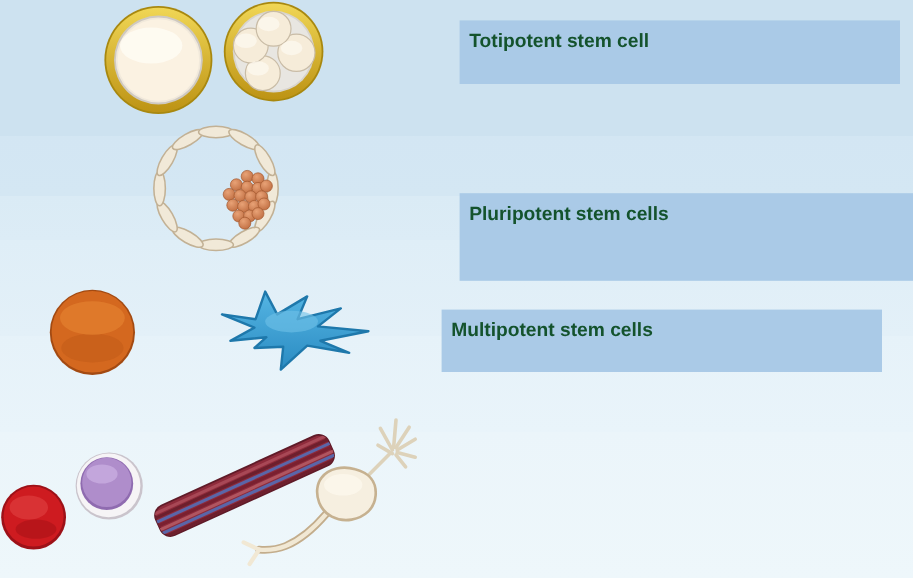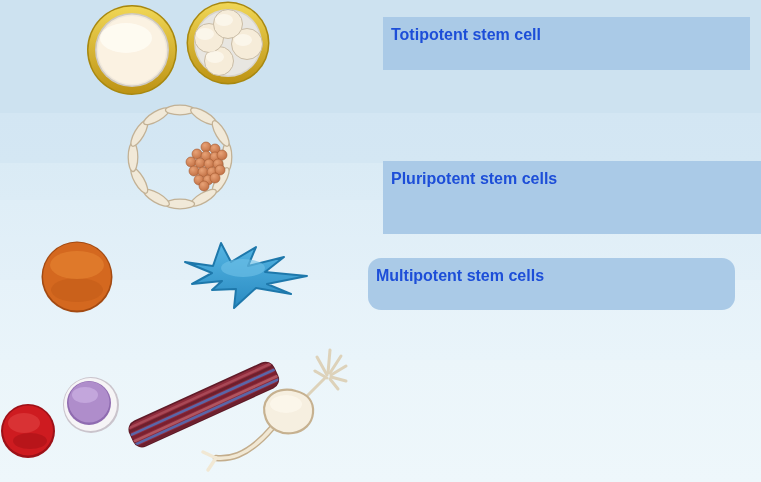--- a/index.html
+++ b/index.html
@@ -8,27 +8,27 @@
     font-family:"Liberation Sans",sans-serif;
     background:linear-gradient(180deg,
       #cde2f0 0px,#cde2f0 113px,
       #d3e6f3 113px,#d4e7f3 163px,
       #daebf5 163px,#dcecf6 200px,
       #dfeef7 200px,#e3f0f8 280px,
       #e6f2f9 280px,#e9f4fa 360px,
       #ebf5fa 360px,#eef7fb 482px);
   }
   .label-box{
-    position:absolute;background:#aacae7;color:#1d4ed8;
+    position:absolute;background:#aacae7;color:#14532d;
     font-weight:bold;font-size:16px;line-height:21px;
     padding:7px 8px;box-sizing:border-box;
   }
   .box1{left:383px;top:17px;width:367px;height:53px;}
   .box2{left:383px;top:125px;width:437px;height:73px;margin-top:36px;}
-  .box3{left:368px;top:258px;width:367px;height:52px;border-radius:13px;}
+  .box3{left:368px;top:258px;width:367px;height:52px;}
   .box4{left:368px;top:362px;width:367px;height:73px;padding-top:5px;}
   .fig-layer{position:absolute;left:0;top:0;}
 </style>
 </head>
 <body>
 
 <div class="canvas">
 
   <svg class="fig-layer" width="761" height="482" viewBox="0 0 761 482">
     <defs>

